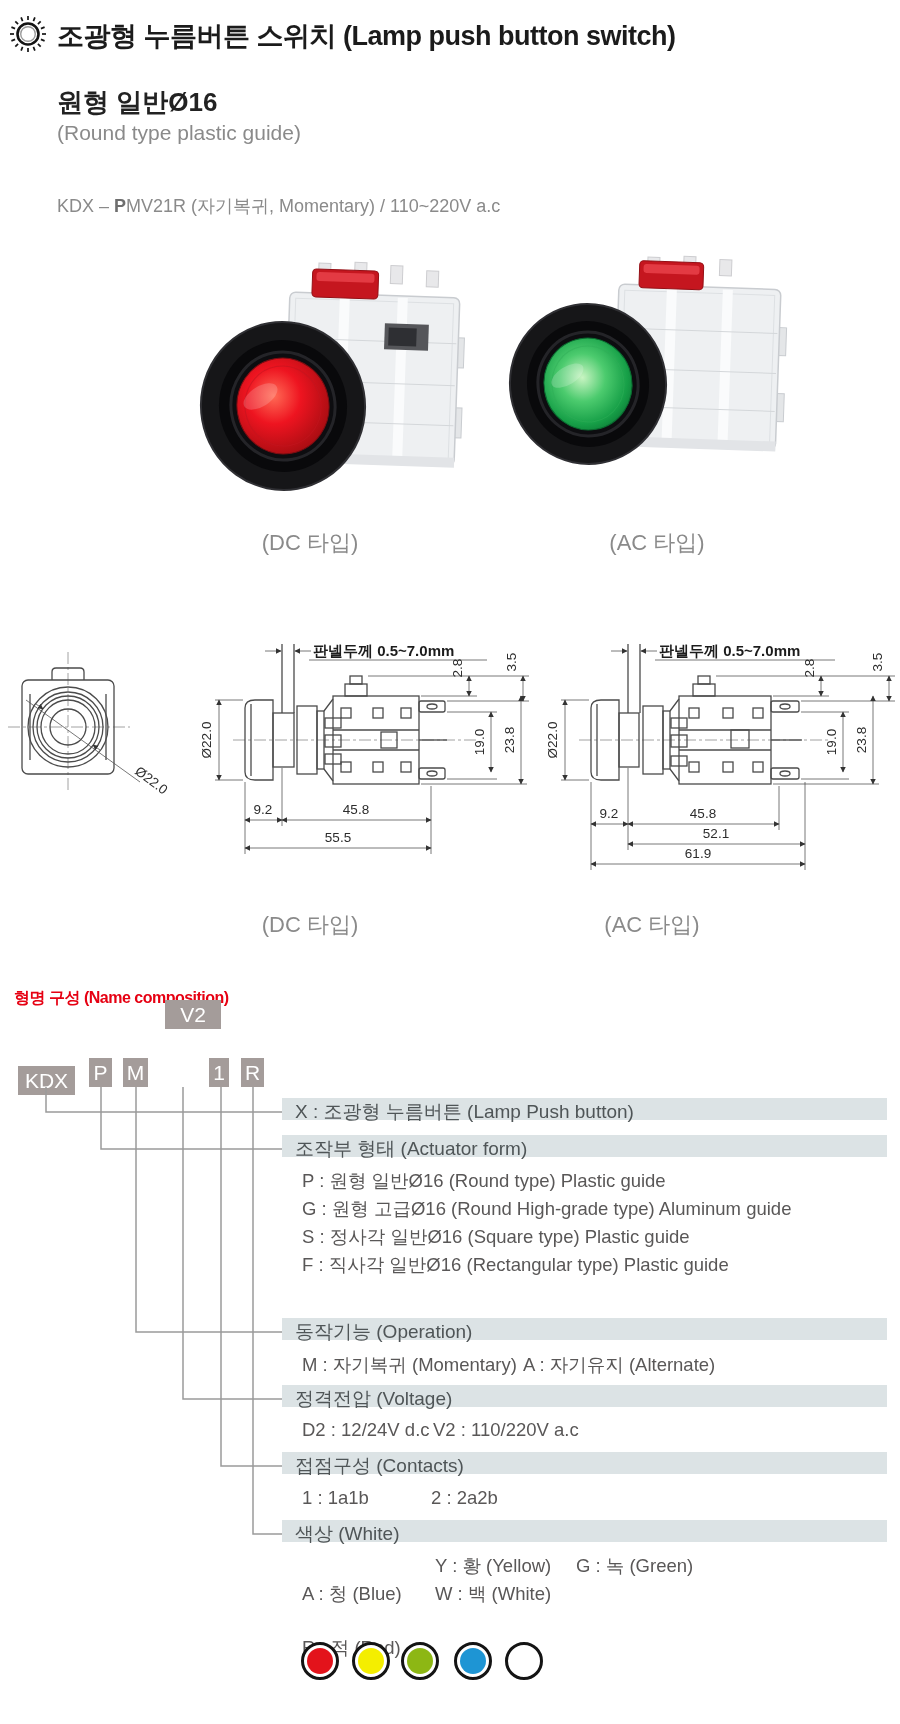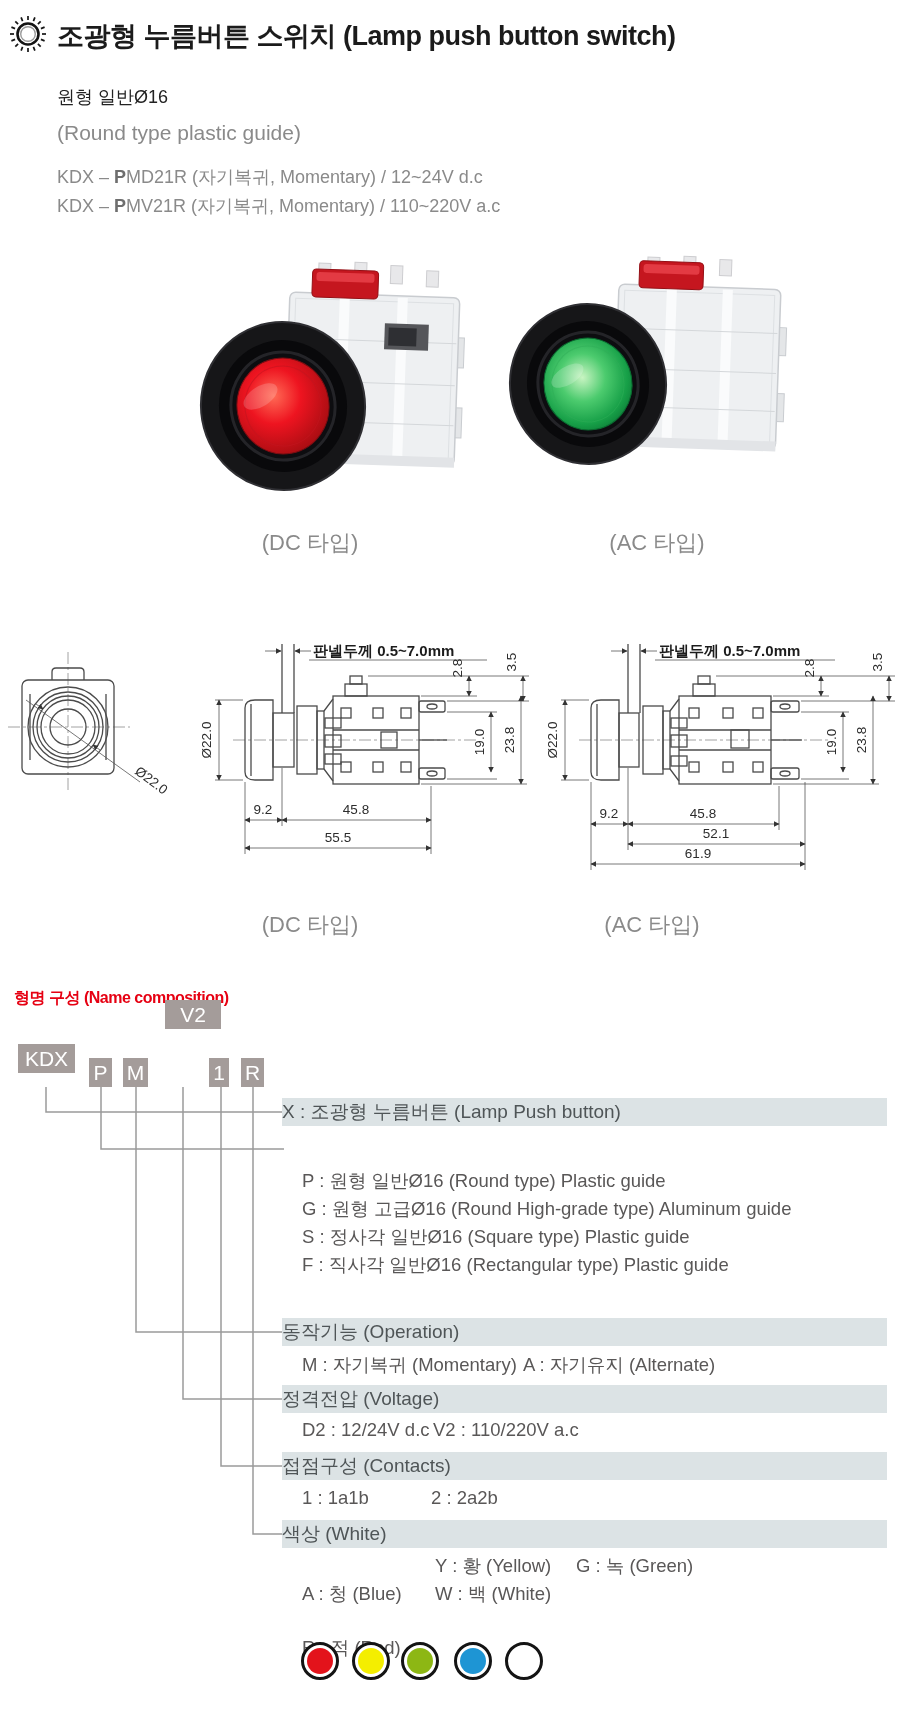--- a/index.html
+++ b/index.html
@@ -1,29 +1,29 @@
 <!DOCTYPE html>
 <html style="--accent-red: #e60012; --box-gray: #a49c9a; --bar-blue-gray: #dce3e5; --text-gray: #8a8a8a; --body-text: #595757; --line-gray: #9b9b9b;"><head>
 <meta charset="utf-8">
 <style>
   html,body{margin:0;padding:0;}
   body{font-family:"Liberation Sans","DejaVu Sans",sans-serif;background:#ffffff;}
   .page{position:relative;width:900px;height:1724px;background:#fff;overflow:hidden;}
   .abs{position:absolute;}
   .title{font-size:27px;font-weight:bold;color:#1b1b1b;letter-spacing:-0.5px;}
-  .subtitle{font-size:18px;font-weight:normal;color:#222;}
+  .subtitle{font-size:26px;font-weight:bold;color:#222;}
   .subtitle-en{font-size:21px;color:var(--text-gray);}
   .model{font-size:18px;color:var(--text-gray);letter-spacing:0;}
   .model b{color:#6e6e6e;}
   .photo-label,.draw-label{font-size:22px;color:var(--text-gray);text-align:center;}
   .nc-heading{font-size:16px;font-weight:bold;color:var(--accent-red);letter-spacing:-0.5px;}
   .code-box{position:absolute;height:29px;background:var(--box-gray);color:#fff;
     font-size:21px;display:flex;align-items:center;justify-content:center;}
-  .bar{position:absolute;left:282px;width:605px;height:28px;background:var(--bar-blue-gray);
-    color:#4f5557;font-size:19px;line-height:28px;box-sizing:border-box;}
+  .bar{position:absolute;left:282px;width:605px;height:22px;background:var(--bar-blue-gray);
+    color:#4f5557;font-size:19px;line-height:28px;padding-left:13px;box-sizing:border-box;}
   .opt{position:absolute;font-size:18.5px;color:var(--body-text);margin-left:8px;}
   .swatch{position:absolute;width:38px;height:38px;border-radius:50%;border:3px solid #141414;
     background:#fff;box-sizing:border-box;display:flex;align-items:center;justify-content:center;}
   .swatch-inner{width:26px;height:26px;border-radius:50%;}
   svg text{font-family:"Liberation Sans","DejaVu Sans",sans-serif;}
   .dim{font-size:13.5px;fill:#2d2d2d;}
   .kr{font-size:15px;font-weight:bold;fill:#1c1c1c;}
   .dl{stroke:#4b4b4b;stroke-width:1.3;fill:none;}
   .xl{stroke:#555;stroke-width:0.8;fill:none;}
   .cl{stroke:#8a8a8a;stroke-width:0.8;fill:none;stroke-dasharray:12 3 3 3;}
@@ -53,21 +53,20 @@
       <line x1="22" y1="8" x2="22" y2="4"></line>
         <line x1="27.4" y1="9.1" x2="28.9" y2="5.4"></line>
       <line x1="31.9" y1="12.1" x2="34.7" y2="9.3"></line>
         <line x1="34.9" y1="16.6" x2="38.6" y2="15.1"></line>
     </g>
   </svg>
 
   <div class="abs title" style="left:57px;top:18px">조광형 누름버튼 스위치 (Lamp push button switch)</div>
   <div class="abs subtitle" style="left:57px;top:85px">원형 일반Ø16</div>
   <div class="abs subtitle-en" style="left:57px;top:121px">(Round type plastic guide)</div>
-  <div class="abs model" style="left:57px;top:165px"><span>KDX – </span><b>P</b><span>MD21R (자기복귀, Momentary) / 12~24V d.c</span></div>
   <div class="abs model" style="left:57px;top:194px"><span>KDX – </span><b>P</b><span>MV21R (자기복귀, Momentary) / 110~220V a.c</span></div>
 
   <svg class="abs" style="left:183px;top:246px" width="300" height="260" viewBox="0 0 300 260">
     <defs>
       <radialGradient id="lensR" cx="42%" cy="38%" r="65%">
         <stop offset="0" stop-color="#ff6a55"></stop>
           <stop offset="0.45" stop-color="#ee1420"></stop>
           <stop offset="1" stop-color="#a80d12"></stop>
       </radialGradient>
     </defs>
@@ -326,38 +325,39 @@
     <text class="dim" x="189" y="266" text-anchor="middle">52.1</text>
     <line class="xl" x1="64" y1="292" x2="278" y2="292" marker-start="url(#acA)" marker-end="url(#acA)"></line>
     <text class="dim" x="171" y="286" text-anchor="middle">61.9</text>
   </svg>
 
   <div class="abs draw-label" style="left:230px;top:910px;width:160px">(DC 타입)</div>
   <div class="abs draw-label" style="left:572px;top:910px;width:160px">(AC 타입)</div>
 
   <div class="abs nc-heading" style="left:14px;top:988px">형명 구성 (Name composition)</div>
 
-  <div class="code-box" style="left:18px;top:1044px;width:57px">KDX</div>
+  <div class="code-box" style="left:18px;top:1066px;width:57px">KDX</div>
   <div class="code-box" style="left:89px;top:1058px;width:23px">P</div>
   <div class="code-box" style="left:123px;top:1058px;width:25px">M</div>
   <div class="code-box" style="left:165px;top:1000px;width:56px">V2</div>
   <div class="code-box" style="left:209px;top:1058px;width:20px">1</div>
   <div class="code-box" style="left:241px;top:1058px;width:23px">R</div>
 
   <svg class="abs" style="left:0;top:1087px" width="300" height="455" viewBox="0 0 300 455">
     <path class="conn" d="M46,0 V25 H284"></path>
     <path class="conn" d="M101,0 V62 H284"></path>
     <path class="conn" d="M136,0 V245 H284"></path>
     <path class="conn" d="M183,0 V312 H284"></path>
     <path class="conn" d="M221,0 V379 H284"></path>
     <path class="conn" d="M253,0 V447 H284"></path>
   </svg>
 
   <div class="bar" style="top:1098px">X : 조광형 누름버튼 (Lamp Push button)</div>
 
+  <div class="bar" style="top:1135px">조작부 형태 (Actuator form)</div>
   <div class="opt" style="left:294px;top:1168px">P : 원형 일반Ø16 (Round type) Plastic guide</div>
   <div class="opt" style="left:294px;top:1196px">G : 원형 고급Ø16 (Round High-grade type) Aluminum guide</div>
   <div class="opt" style="left:294px;top:1224px">S : 정사각 일반Ø16 (Square type) Plastic guide</div>
   <div class="opt" style="left:294px;top:1252px">F : 직사각 일반Ø16 (Rectangular type) Plastic guide</div>
 
   <div class="bar" style="top:1318px">동작기능 (Operation)</div>
   <div class="opt" style="left:294px;top:1352px">M : 자기복귀 (Momentary)</div>
   <div class="opt" style="left:515px;top:1352px">A : 자기유지 (Alternate)</div>
 
   <div class="bar" style="top:1385px">정격전압 (Voltage)</div>

